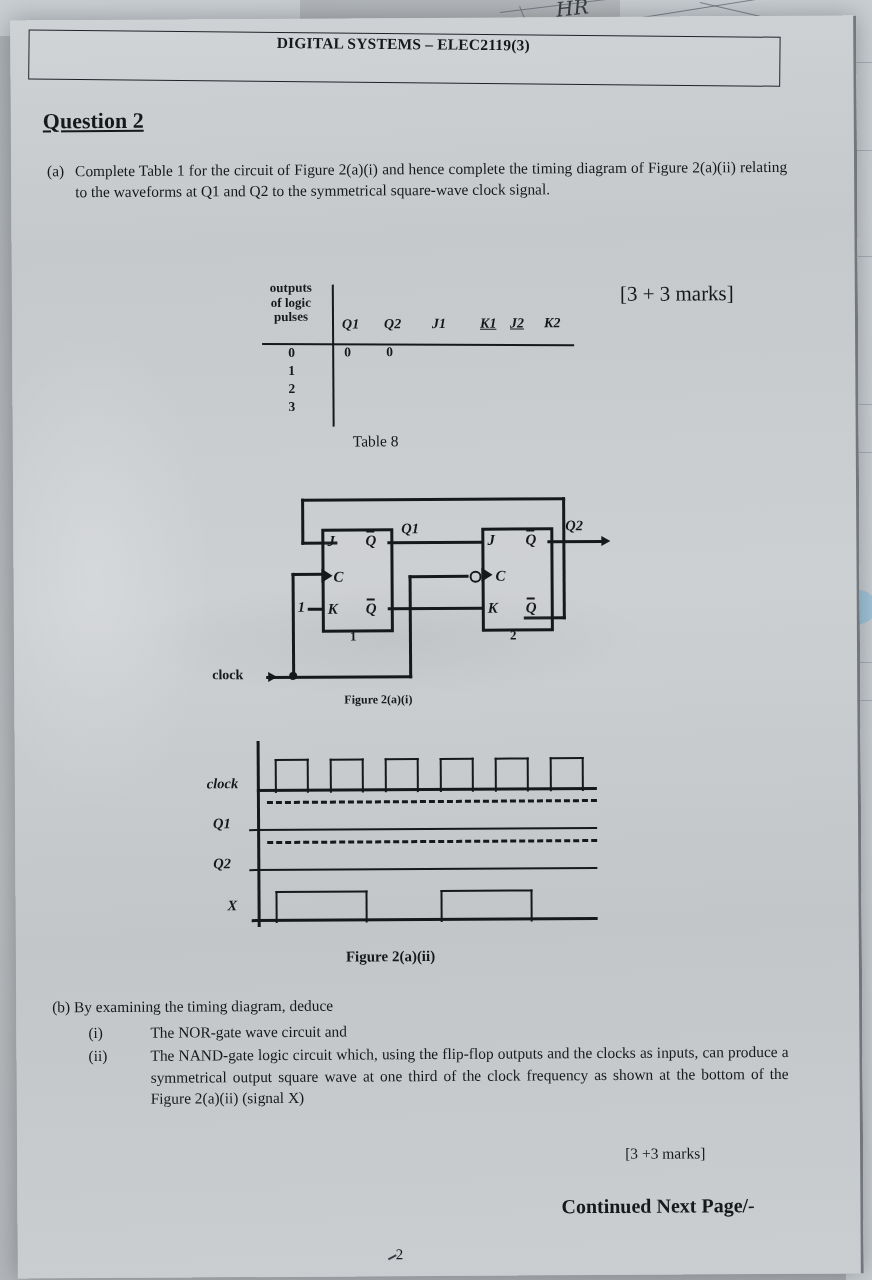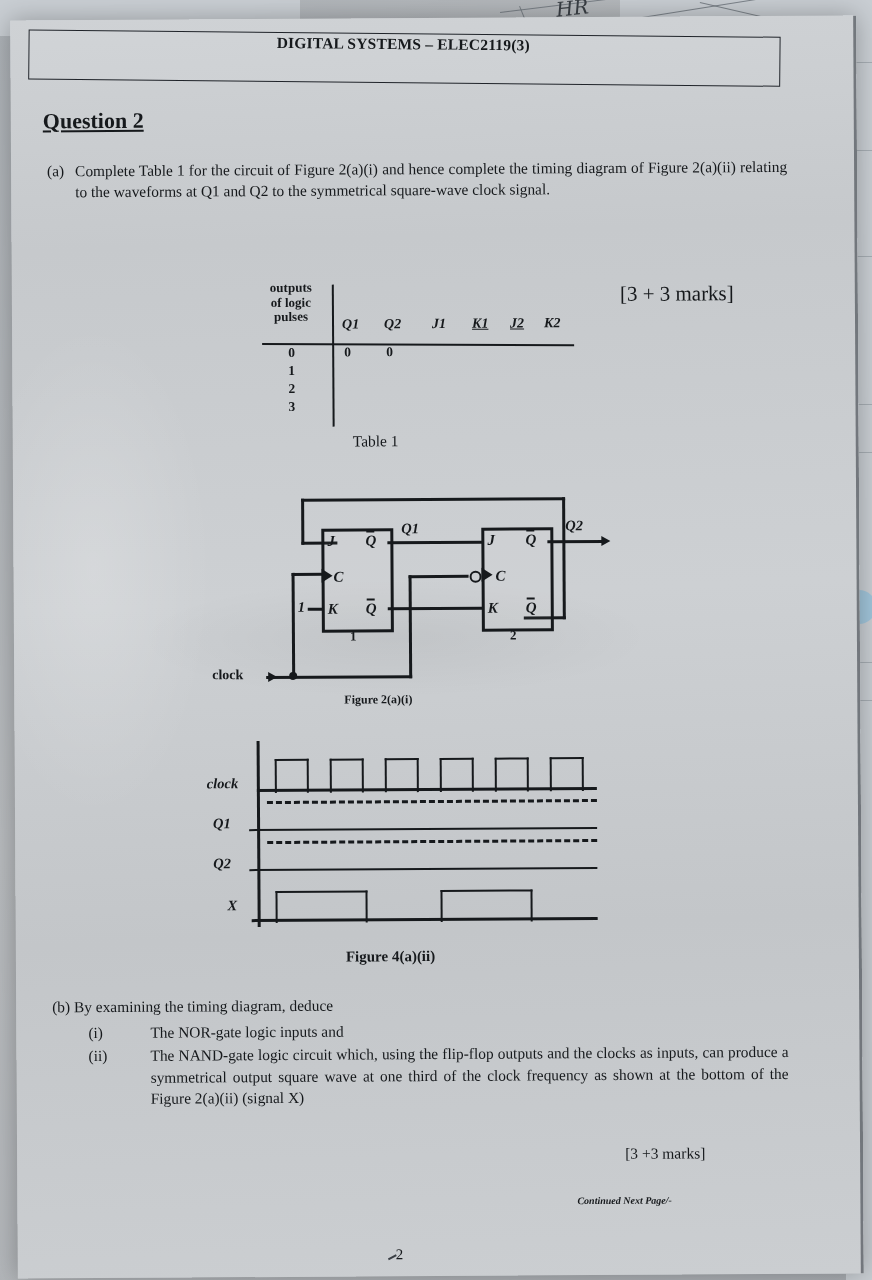--- a/index.html
+++ b/index.html
@@ -85,21 +85,21 @@
   .dashline{position:absolute;height:0;border-top:3px dashed #16191c;}
   .pulse{position:absolute;border:2.5px solid #16191c;border-bottom:none;background:transparent;}
   #fig2-caption{position:absolute;left:150px;top:218px;font-weight:bold;font-size:15px;}
 
   
   #para-b{position:absolute;left:36px;top:978px;width:740px;}
   #b-lead{position:absolute;left:0;top:0;font-size:15.4px;}
   .b-item{position:absolute;font-size:15.4px;line-height:21.5px;}
   .b-num{position:absolute;}
   #marks-2{position:absolute;left:608px;top:1128px;font-size:15.5px;}
-  #continued{position:absolute;left:560px;top:1178px;font-weight:bold;font-style:italic;font-size:10px;}
+  #continued{position:absolute;left:544px;top:1178px;font-weight:bold;font-size:20px;}
   #pageno{position:absolute;left:378px;top:1228px;font-size:15px;}
   #pageno-tick{position:absolute;left:370px;top:1238px;width:9px;height:1.5px;background:#3a3f45;transform:rotate(-28deg);}
 
   .smudge{position:absolute;border-radius:50%;pointer-events:none;}
 </style>
 </head>
 <body>
 
 <div id="backdrop">
   <div class="bg-lined" style="left:0;top:0;width:300px;height:36px;"></div>
@@ -146,33 +146,33 @@
         <div>outputs</div>
         <div>of logic</div>
         <div>pulses</div>
       </div>
       <div id="t1-vline"></div>
       <div id="t1-hline"></div>
 
       <div class="t1-col" style="left:90px;">Q1</div>
       <div class="t1-col" style="left:132px;">Q2</div>
       <div class="t1-col" style="left:180px;">J1</div>
-      <div class="t1-col" style="left:220px;text-decoration:underline;">K1</div>
+      <div class="t1-col" style="left:228px;text-decoration:underline;">K1</div>
       <div class="t1-col" style="left:258px;text-decoration:underline;">J2</div>
       <div class="t1-col" style="left:292px;">K2</div>
 
       <div class="t1-rownum" style="top:64px;">0</div>
       <div class="t1-rownum" style="top:82px;">1</div>
       <div class="t1-rownum" style="top:100px;">2</div>
       <div class="t1-rownum" style="top:118px;">3</div>
 
       <div class="t1-cell" style="left:92px;top:64px;">0</div>
       <div class="t1-cell" style="left:134px;top:64px;">0</div>
 
-      <div id="t1-caption">Table 1</div>
+      <div id="t1-caption">Table 8</div>
     </div>
 
     <div id="fig1">
 
       <div class="wire" style="left:108px;top:18px;width:264px;height:3px;"></div>
       <div class="wire" style="left:108px;top:18px;width:3px;height:46px;"></div>
       <div class="wire" style="left:108px;top:61px;width:36px;height:3px;"></div>
       <div class="wire" style="left:369px;top:18px;width:3px;height:122px;"></div>
       <div class="wire" style="left:330px;top:137px;width:42px;height:3px;"></div>
 
@@ -239,31 +239,31 @@
       <div class="dashline" style="left:72px;top:110px;width:330px;"></div>
 
       <div class="trace-lbl" style="left:18px;top:124px;">Q2</div>
       <div class="baseline" style="left:54px;top:138px;width:348px;height:1.8px;"></div>
 
       <div class="trace-lbl" style="left:32px;top:166px;">X</div>
       <div class="baseline" style="left:56px;top:188px;width:346px;"></div>
       <div class="pulse" style="left:80px;top:160px;width:88px;height:30px;"></div>
       <div class="pulse" style="left:245px;top:160px;width:88px;height:30px;"></div>
 
-      <div id="fig2-caption">Figure 4(a)(ii)</div>
+      <div id="fig2-caption">Figure 2(a)(ii)</div>
     </div>
 
     <div id="para-b">
       <div id="b-lead">
         <span>(b)</span>
         <span>By examining the timing diagram, deduce</span>
       </div>
       <div class="b-item" style="left:36px;top:24px;width:690px;">
         <span class="b-num" style="left:0;top:0;">(i)</span>
-        <span style="display:inline-block;margin-left:62px;">The NOR-gate logic inputs and</span>
+        <span style="display:inline-block;margin-left:62px;">The NOR-gate wave circuit and</span>
       </div>
       <div class="b-item" style="left:36px;top:47px;width:700px;">
         <span class="b-num" style="left:0;top:0;">(ii)</span>
         <span style="display:block;margin-left:62px;text-align:justify;">The NAND-gate logic circuit which, using the flip-flop outputs and the clocks as inputs, can produce a symmetrical output square wave at one third of the clock frequency as shown at the bottom of the Figure 2(a)(ii)  (signal X)</span>
       </div>
     </div>
     <div id="marks-2">[3 +3 marks]</div>
     <div id="continued">Continued Next Page/-</div>
     <div id="pageno-tick"></div>
     <div id="pageno">2</div>

